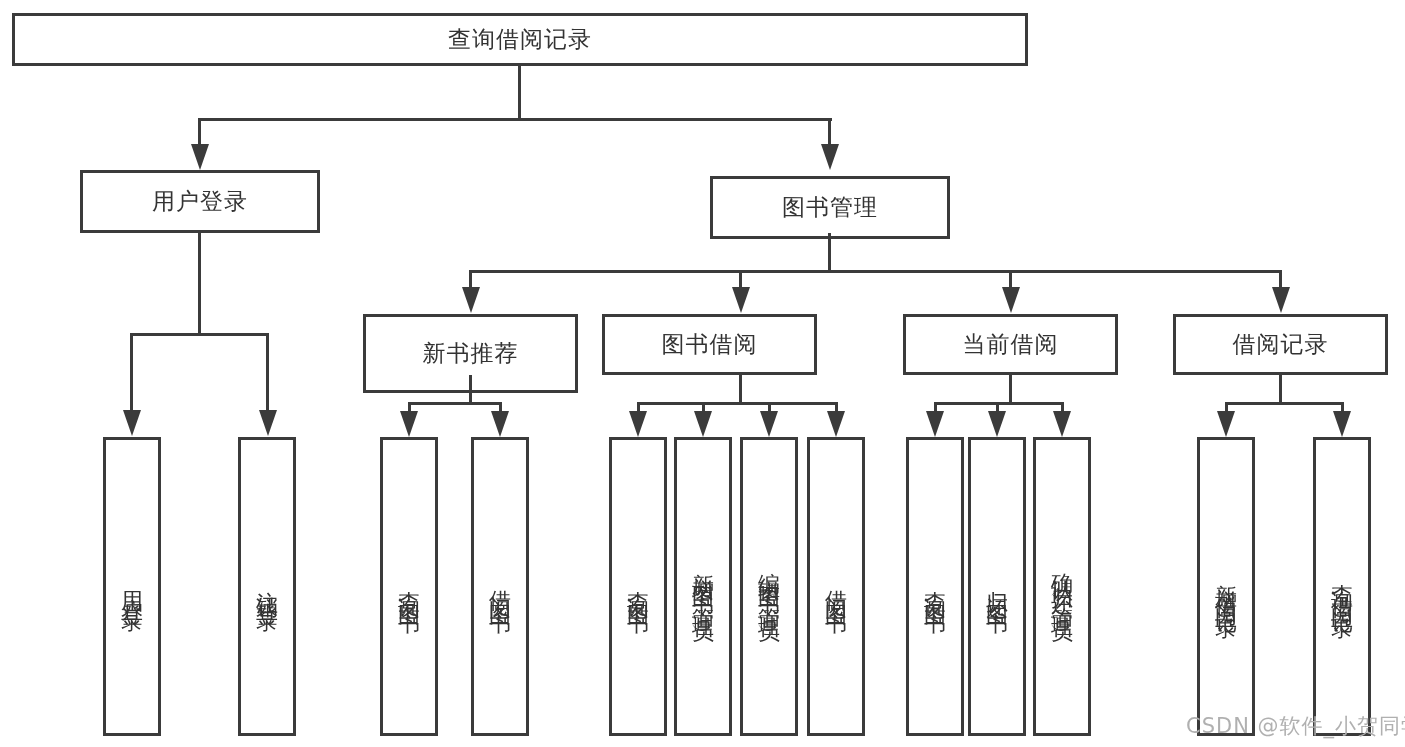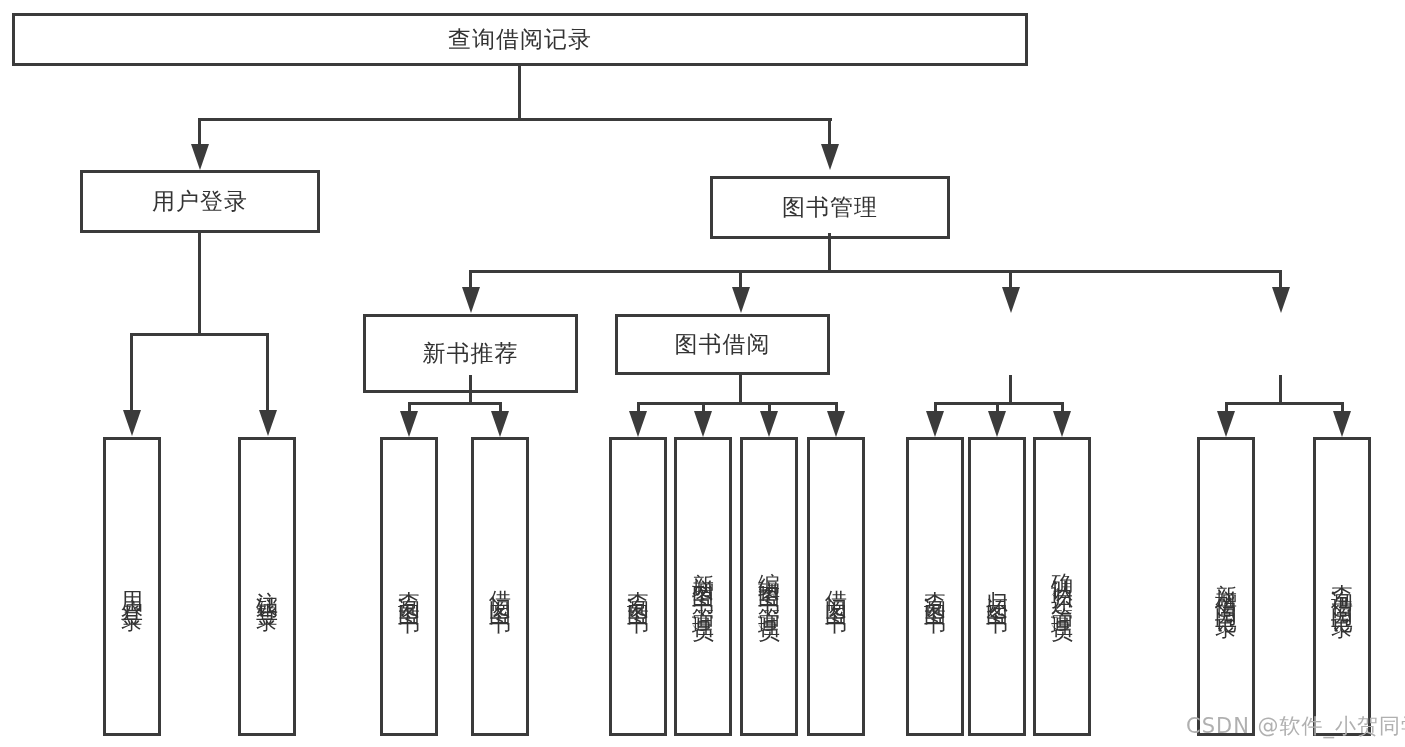--- a/index.html
+++ b/index.html
@@ -44,22 +44,28 @@
   <div class="box" style="left:80px;top:170px;width:240px;height:63px">
     <span>用户登录</span>
   </div>
   <div class="box" style="left:710px;top:176px;width:240px;height:63px">
     <span>图书管理</span>
   </div>
 
   <div class="box" style="left:363px;top:314px;width:215px;height:79px">
     <span>新书推荐</span>
   </div>
-  <div class="box" style="left:615px;top:314px;width:215px;height:61px">
+  <div class="box" style="left:602px;top:314px;width:215px;height:61px">
     <span>图书借阅</span>
+  </div>
+  <div class="box" style="left:903px;top:314px;width:215px;height:61px">
+    <span>当前借阅</span>
+  </div>
+  <div class="box" style="left:1173px;top:314px;width:215px;height:61px">
+    <span>借阅记录</span>
   </div>
 
   <div class="vbox" style="left:103px;top:437px;width:58px;height:299px">
     <span class="vtext">用户登录</span>
   </div>
   <div class="vbox" style="left:238px;top:437px;width:58px;height:299px">
     <span class="vtext">注销登录</span>
   </div>
   <div class="vbox" style="left:380px;top:437px;width:58px;height:299px">
     <span class="vtext">查询图书</span>

